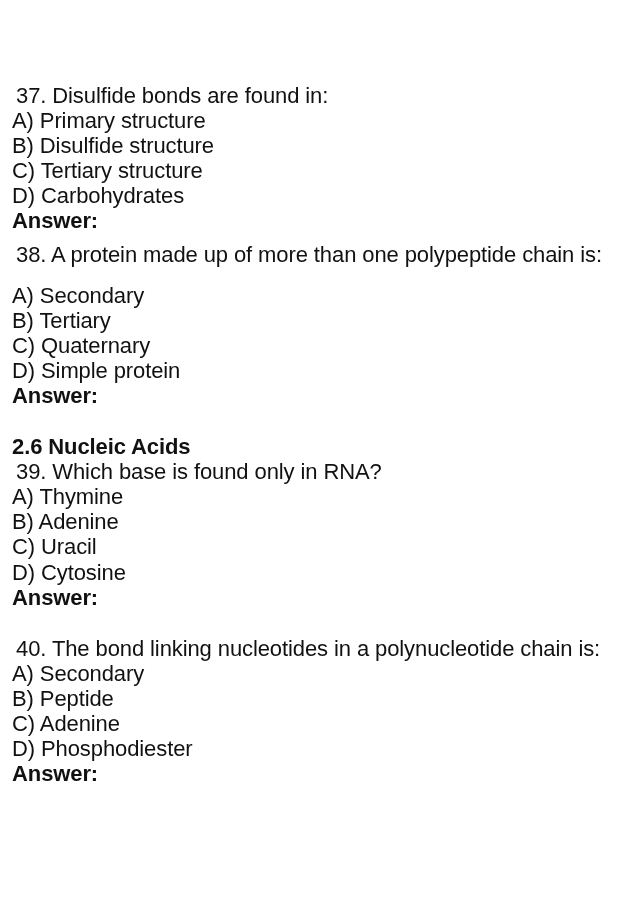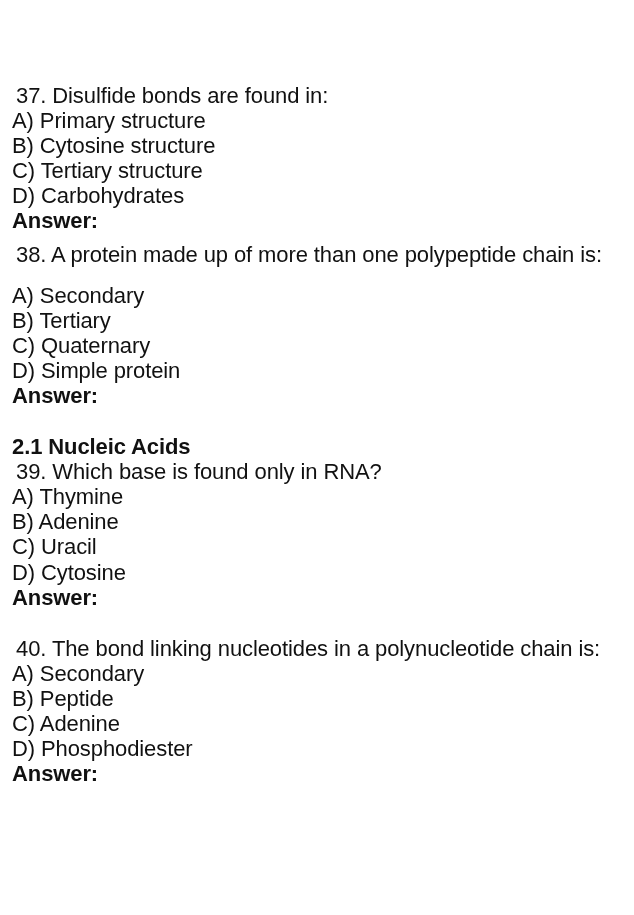--- a/index.html
+++ b/index.html
@@ -26,36 +26,36 @@
     }
     .q-stem { left: 16px; }
     .bold { font-weight: bold; text-align: right; }
   </style>
 </head>
 <body>
 
 <div>
   <div class="line q-stem" style="top:83px">37. Disulfide bonds are found in:</div>
   <div class="line" style="top:108px">A) Primary structure</div>
-  <div class="line" style="top:133px">B) Cytosine structure</div>
+  <div class="line" style="top:133px">B) Disulfide structure</div>
   <div class="line" style="top:158px">C) Tertiary structure</div>
   <div class="line" style="top:183px">D) Carbohydrates</div>
   <div class="line bold" style="top:208px">Answer:</div>
 </div>
 
 <div>
   <div class="line q-stem" style="top:242px">38. A protein made up of more than one polypeptide chain is:</div>
   <div class="line" style="top:283px">A) Secondary</div>
   <div class="line" style="top:308px">B) Tertiary</div>
   <div class="line" style="top:333px">C) Quaternary</div>
   <div class="line" style="top:358px">D) Simple protein</div>
   <div class="line bold" style="top:383px">Answer:</div>
 </div>
 
-<div class="line bold" style="top:434px">2.1 Nucleic Acids</div>
+<div class="line bold" style="top:434px">2.6 Nucleic Acids</div>
 
 <div>
   <div class="line q-stem" style="top:459px">39. Which base is found only in RNA?</div>
   <div class="line" style="top:484px">A) Thymine</div>
   <div class="line" style="top:509px">B) Adenine</div>
   <div class="line" style="top:534px">C) Uracil</div>
   <div class="line" style="top:560px">D) Cytosine</div>
   <div class="line bold" style="top:585px">Answer:</div>
 </div>
 

